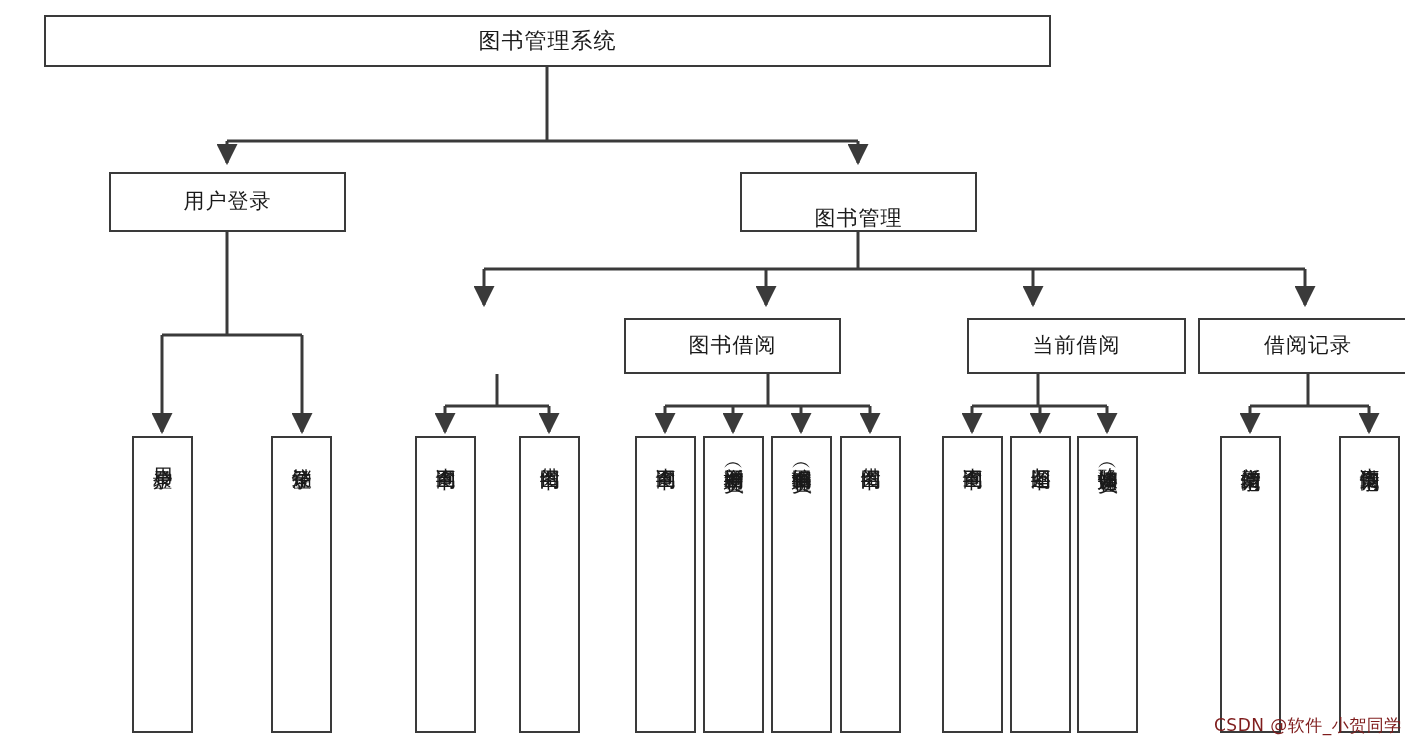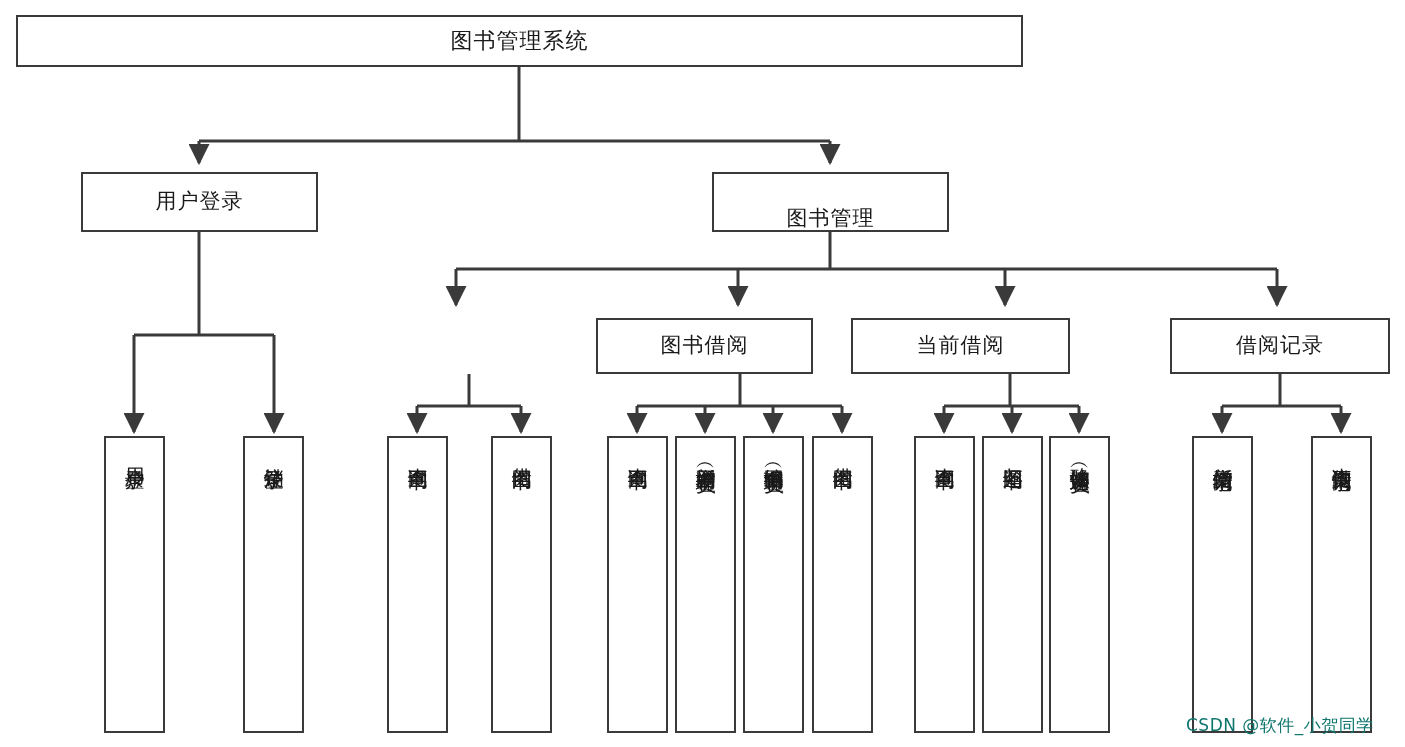--- a/index.html
+++ b/index.html
@@ -12,20 +12,21 @@
     font-family: "DejaVu Sans", "Liberation Sans", sans-serif;
     width: 1405px;
     height: 747px;
     overflow: hidden;
   }
   #canvas {
     position: relative;
     width: 1116px;
     height: 747px;
     background: #ffffff;
+    margin-left: 28px;
   }
   #edges {
     position: absolute;
     left: 0;
     top: 0;
     width: 1405px;
     height: 747px;
     pointer-events: none;
   }
   .node {
@@ -58,21 +59,21 @@
     display: block;
   }
   .node.title {
     font-size: 22px;
   }
   #watermark {
     position: absolute;
     left: 1186px;
     top: 714px;
     font-size: 17px;
-    color: #0f766e;
+    color: #7f1d1d;
     letter-spacing: 0.5px;
     white-space: nowrap;
   }
 </style>
 </head>
 <body>
 
 <div id="canvas">
 
   <svg id="edges" viewBox="0 0 1405 747" width="1405" height="747">
@@ -132,21 +133,21 @@
   <div class="node horiz" style="left:81px; top:172px; width:237px; height:60px;">
     <span>用户登录</span>
   </div>
   <div class="node horiz" style="left:712px; top:172px; width:237px; height:60px;align-items:flex-end;">
     <span>图书管理</span>
   </div>
 
   <div class="node horiz" style="left:596px; top:318px; width:217px; height:56px;">
     <span>图书借阅</span>
   </div>
-  <div class="node horiz" style="left:851px; top:318px; width:219px; height:56px;">
+  <div class="node horiz" style="left:939px; top:318px; width:219px; height:56px;">
     <span>当前借阅</span>
   </div>
   <div class="node horiz" style="left:1170px; top:318px; width:220px; height:56px;">
     <span>借阅记录</span>
   </div>
 
   <div class="node vert" style="left:104px; top:436px; width:61px; height:297px;">
     <span class="vtext">用户登录</span>
   </div>
   <div class="node vert" style="left:243px; top:436px; width:61px; height:297px;">

